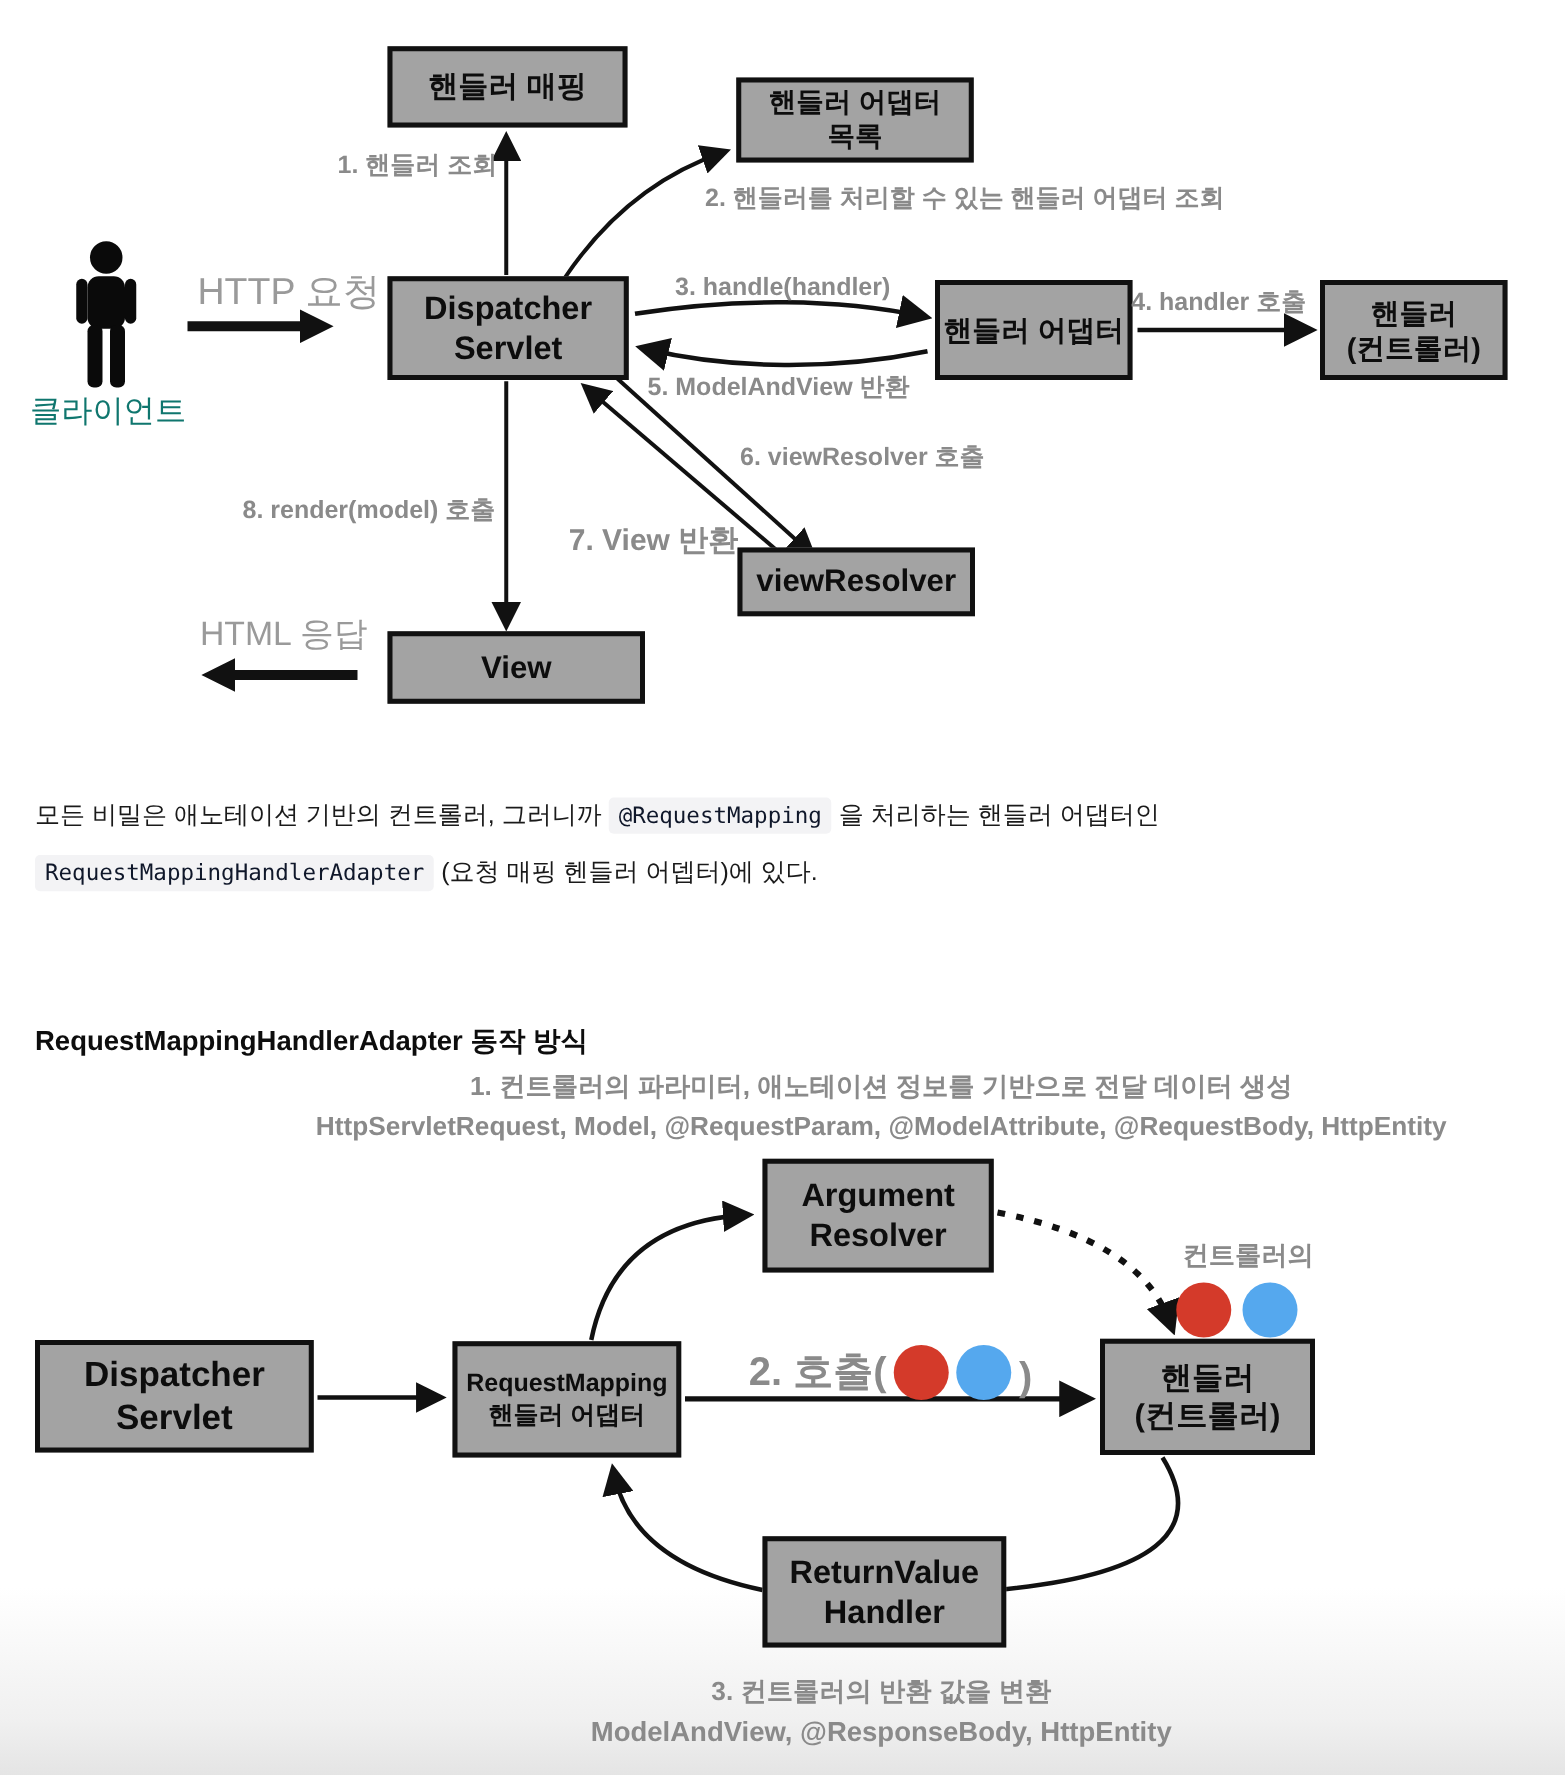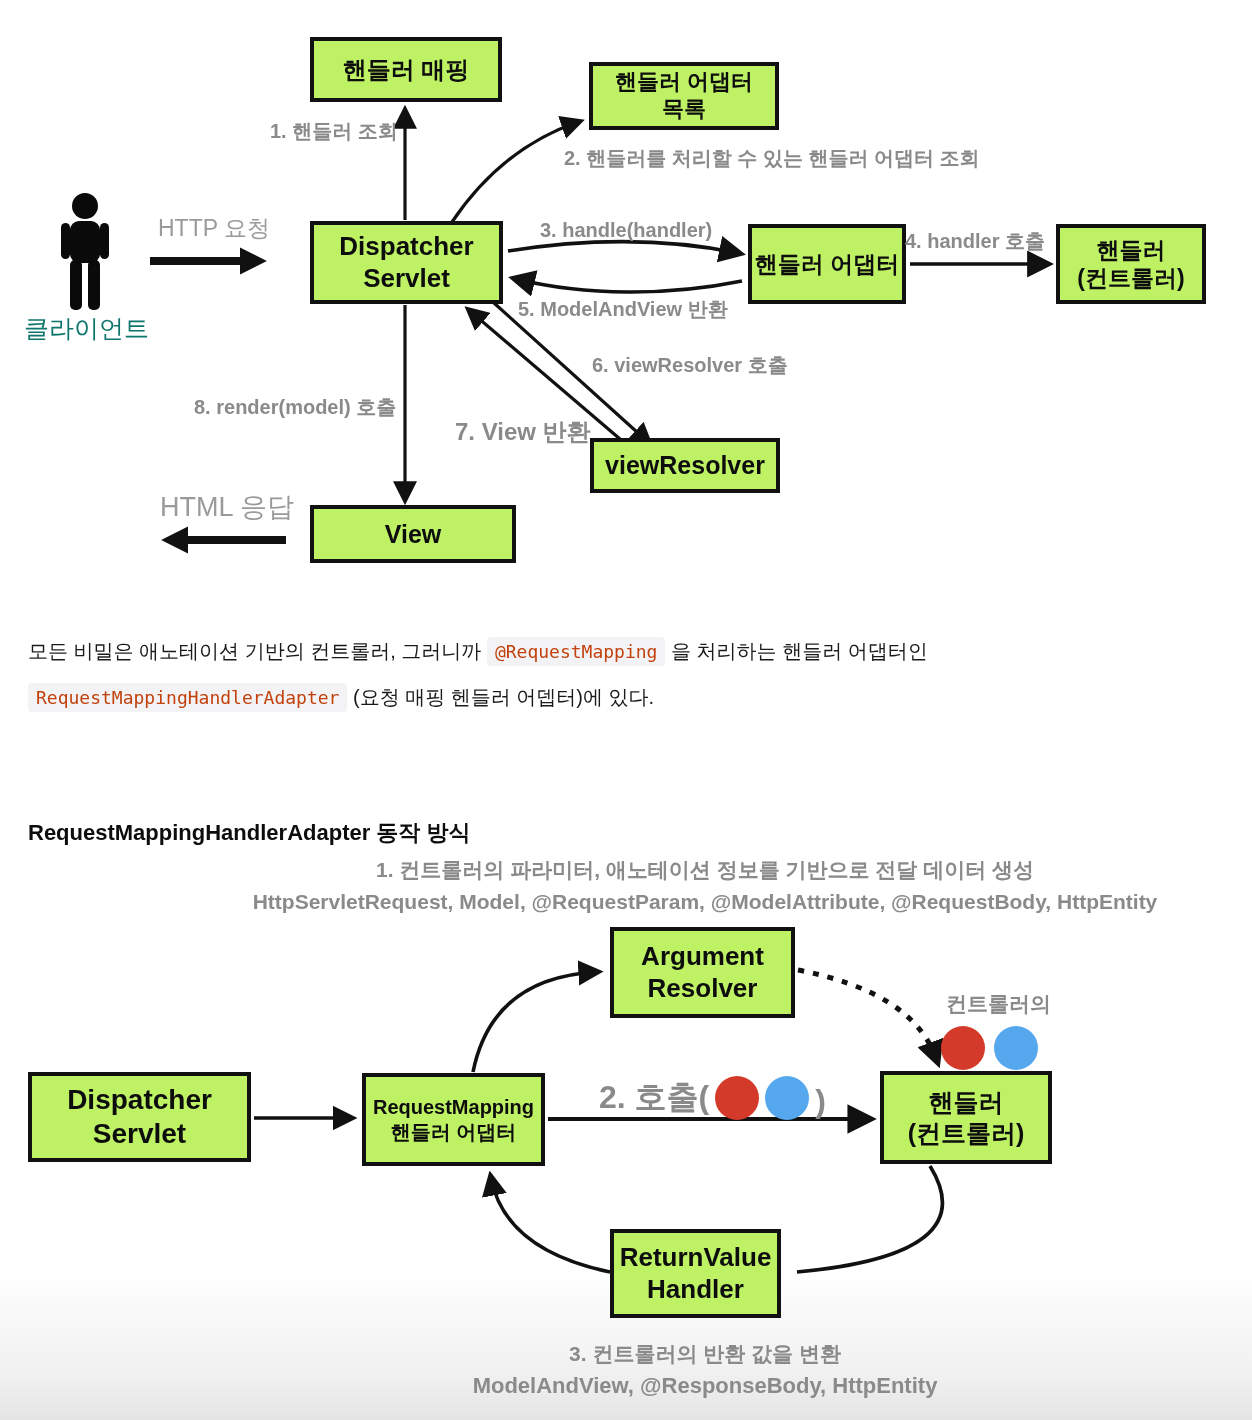--- a/index.html
+++ b/index.html
@@ -2,21 +2,21 @@
 <html style="--red: #d43a2a; --blue: #55a8ee; --gray: #8a8a8a; --gray-light: #9a9a9a; --border: #111111; --code-bg: #f3f3f5;"><head>
 <meta charset="utf-8">
 <style>
   html,body { margin:0; padding:0; background:#ffffff; }
   .page {
     position:relative; width:1252px; height:1420px; overflow:hidden;
     background:#ffffff; font-family:"Liberation Sans", sans-serif;
   }
   .svglayer { position:absolute; z-index:1; }
   .box {
-    position:absolute; z-index:2; background:#bef264;
+    position:absolute; z-index:2; background:#a3a3a3;
     border:4px solid var(--border,#111);
     display:flex; flex-direction:column; align-items:center; justify-content:center;
     font-weight:bold; color:#0d0d0d; text-align:center; box-sizing:border-box;
     line-height:1.22;
   }
   .glabel {
     position:absolute; z-index:2; color:var(--gray,#8a8a8a);
     font-weight:bold; white-space:nowrap;
   }
   .soft {
@@ -27,21 +27,21 @@
   .dot.blue { background:var(--blue,#55a8ee); }
   .dot-abs { position:absolute; z-index:2; }
   .callrow {
     position:absolute; z-index:2; display:flex; align-items:flex-end; gap:6px;
     color:var(--gray,#8a8a8a); font-weight:bold; font-size:32px;margin-left:11px;
   }
   .para { position:absolute; z-index:2; color:#1a1a1a; font-size:20px; white-space:nowrap; }
   .code {
     font-family:"DejaVu Sans Mono","Liberation Mono",monospace;
     font-size:18px; background:var(--code-bg,#f3f3f5);
-    padding:4px 8px; border-radius:4px; color:#c2410c;
+    padding:4px 8px; border-radius:4px; color:#0f172a;
   }
   .heading { position:absolute; z-index:2; color:#0d0d0d; font-weight:bold; font-size:22px; white-space:nowrap; }
   .caption-block { position:absolute; z-index:2; text-align:center; color:var(--gray,#8a8a8a); font-weight:bold; }
   .caption-line { line-height:32px; white-space:nowrap; }
   .bottom-fade {
     position:absolute; z-index:0; left:0; right:0; bottom:0; height:150px;
     background:linear-gradient(to bottom, rgba(234,234,234,0) 0%, rgba(228,228,228,0.55) 70%, rgba(222,222,222,0.8) 100%);
   }
 </style>
 </head>
@@ -104,21 +104,21 @@
 
   <div class="box" style="left:590px;top:438px;width:190px;height:55px;font-size:25px">
     <span>viewResolver</span>
   </div>
 
   <div class="box" style="left:310px;top:505px;width:206px;height:58px;font-size:25px">
     <span>View</span>
   </div>
 
   <div class="soft" style="left:24px;top:312px;font-size:25px;color:#0f766e">클라이언트</div>
-  <div class="soft" style="left:158px;top:213px;font-size:23px">HTTP 요청</div>
+  <div class="soft" style="left:158px;top:213px;font-size:30px">HTTP 요청</div>
   <div class="soft" style="left:160px;top:489px;font-size:27px">HTML 응답</div>
 
   <div class="glabel" style="left:270px;top:118px;font-size:20px">1. 핸들러 조회</div>
   <div class="glabel" style="left:564px;top:145px;font-size:20px">2. 핸들러를 처리할 수 있는 핸들러 어댑터 조회</div>
   <div class="glabel" style="left:540px;top:219px;font-size:20px">3. handle(handler)</div>
   <div class="glabel" style="left:905px;top:228px;font-size:20px">4. handler 호출</div>
   <div class="glabel" style="left:518px;top:296px;font-size:20px">5. ModelAndView 반환</div>
   <div class="glabel" style="left:592px;top:352px;font-size:20px">6. viewResolver 호출</div>
   <div class="glabel" style="left:455px;top:416px;font-size:24px">7. View 반환</div>
   <div class="glabel" style="left:194px;top:394px;font-size:20px">8. render(model) 호출</div>
@@ -172,21 +172,21 @@
   <div class="box" style="left:610px;top:927px;width:185px;height:91px;font-size:26px">
     <span>Argument</span>
     <span>Resolver</span>
   </div>
 
   <div class="box" style="left:880px;top:1071px;width:172px;height:93px;font-size:25px">
     <span>핸들러</span>
     <span>(컨트롤러)</span>
   </div>
 
-  <div class="box" style="left:610px;top:1229px;width:171px;height:89px;font-size:26px">
+  <div class="box" style="left:610px;top:1229px;width:195px;height:89px;font-size:26px">
     <span>ReturnValue</span>
     <span>Handler</span>
   </div>
 
   <div class="glabel" style="left:946px;top:990px;font-size:21px">컨트롤러의</div>
   <div class="dot dot-abs" style="left:941px;top:1026px"></div>
   <div class="dot blue dot-abs" style="left:994px;top:1026px"></div>
 
   <div class="callrow" style="left:588px;top:1076px">
     <span>2. 호출(</span>

